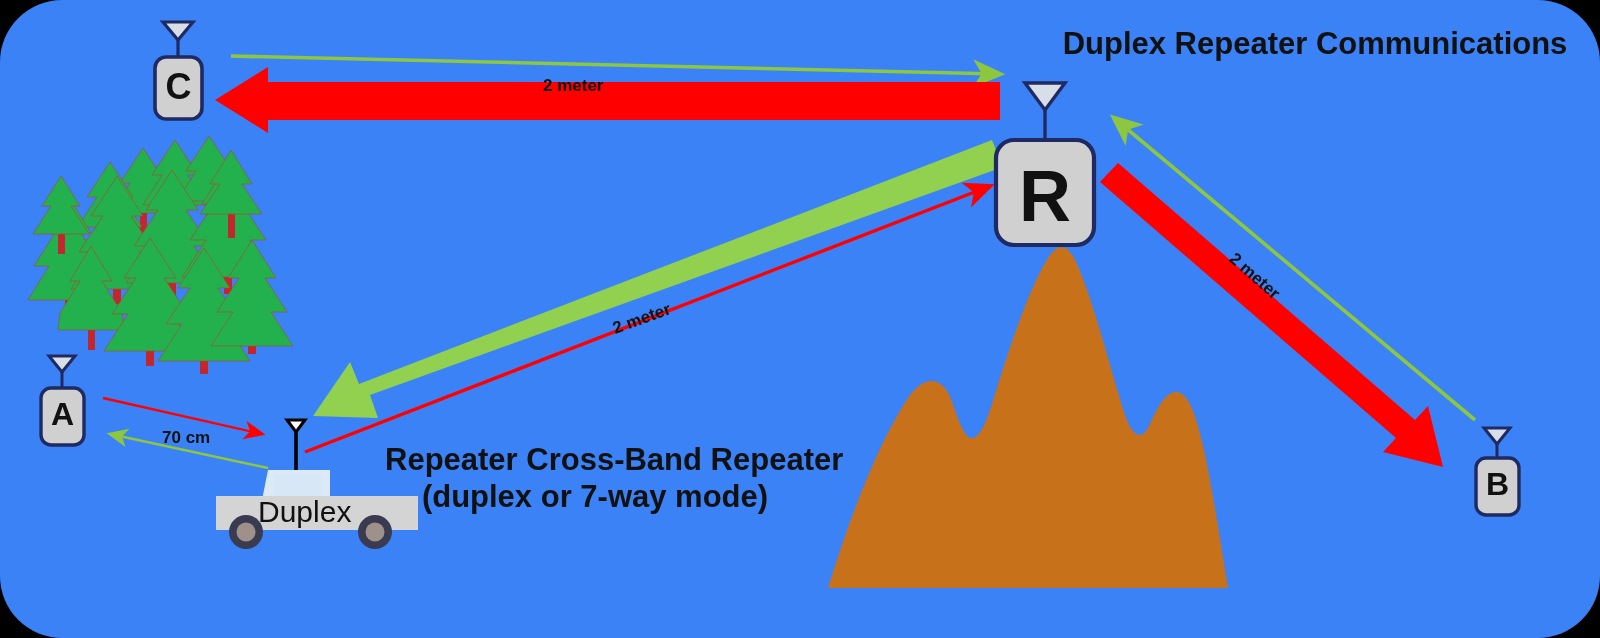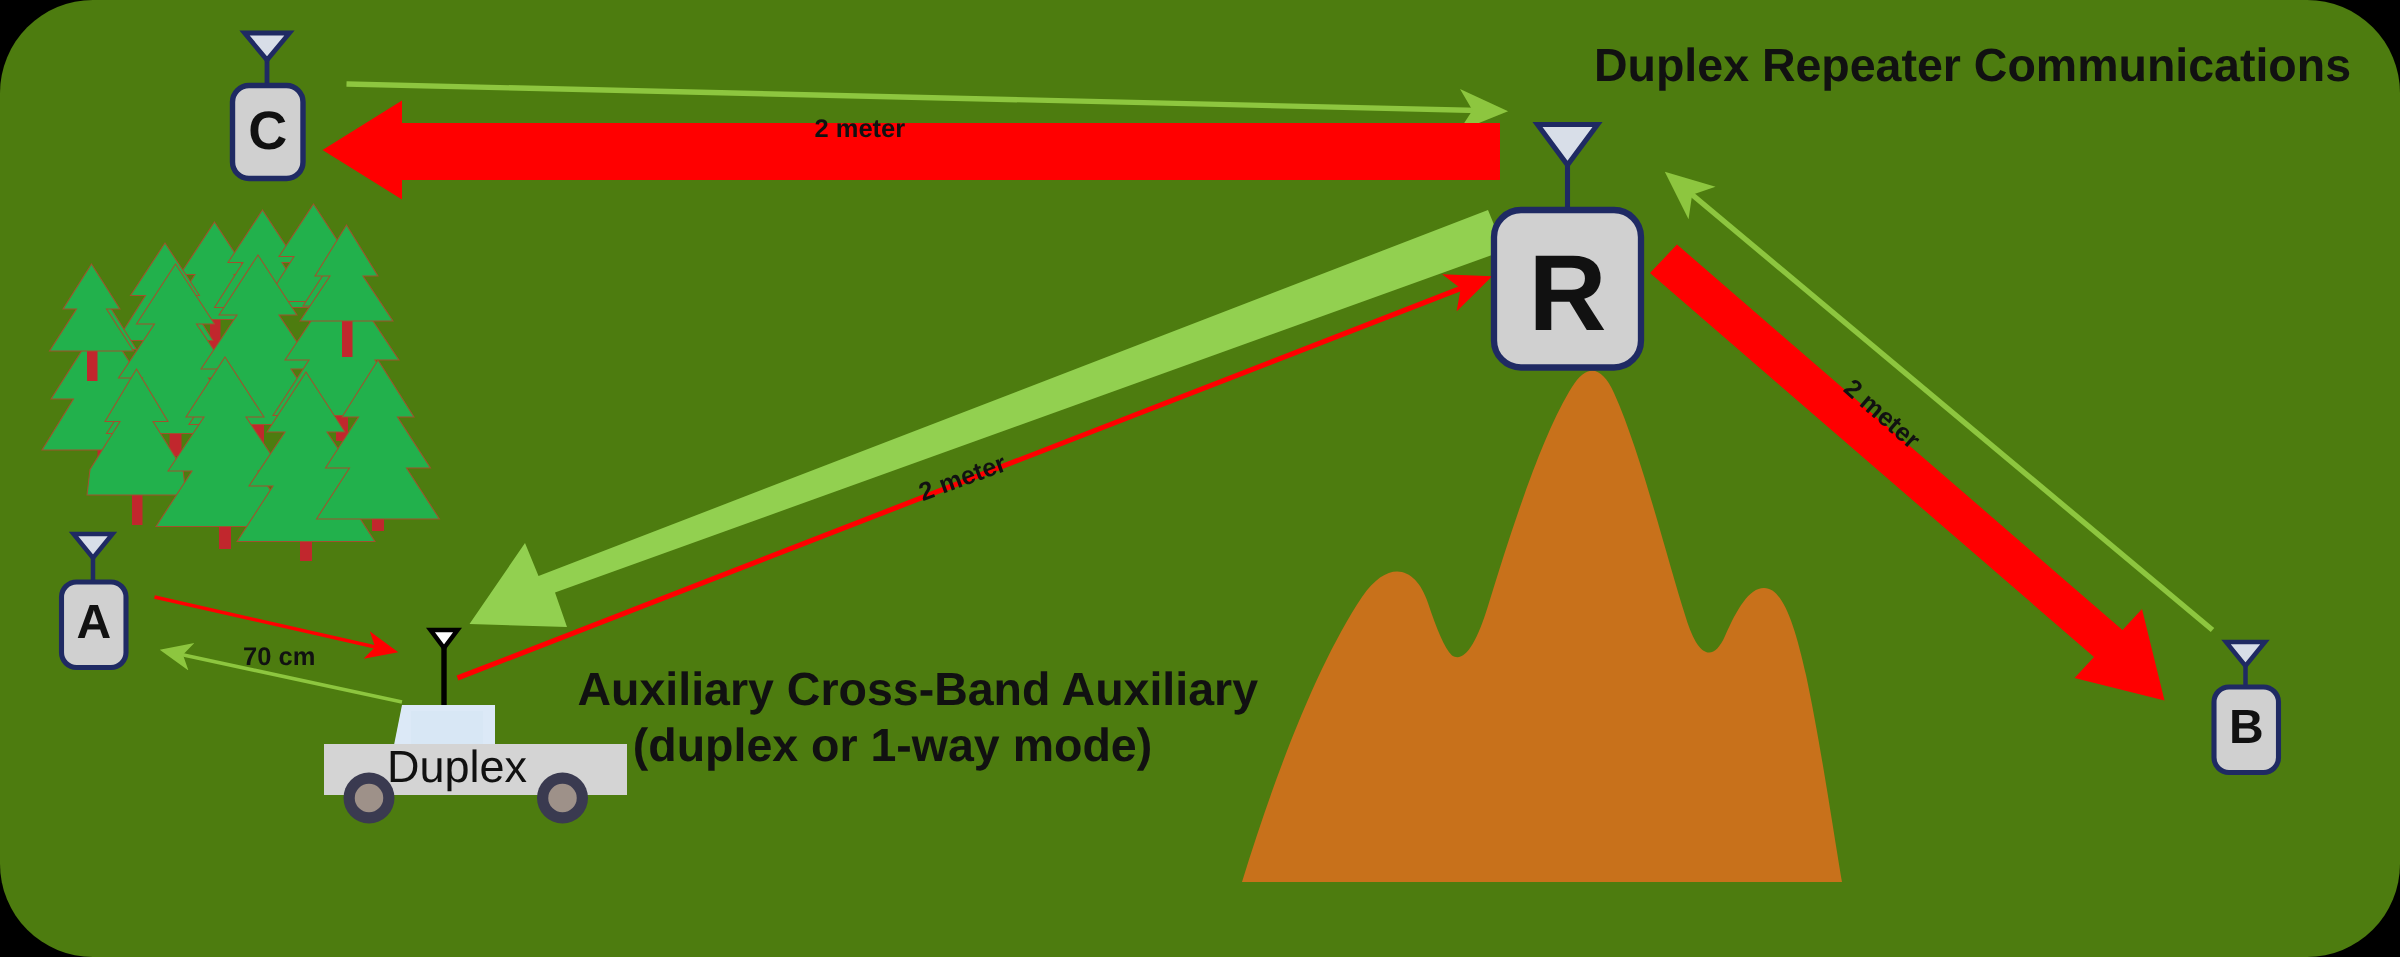--- a/index.html
+++ b/index.html
@@ -1,19 +1,19 @@
 <!DOCTYPE html>
 <html><head>
 <meta charset="utf-8">
 <style>
   html,body{margin:0;padding:0;background:#000;}
   body{width:1600px;height:638px;overflow:hidden;
        font-family:"Liberation Sans",sans-serif;}
   #frame{position:relative;width:1600px;height:638px;background:#000;}
-  #canvas{position:absolute;inset:0;background:#4d7c0f;border-radius:62px;overflow:hidden;}
+  #canvas{position:absolute;inset:0;background:#3b82f6;border-radius:62px;overflow:hidden;}
   svg.layer{position:absolute;left:0;top:0;width:1600px;height:638px;}
   .lbl{position:absolute;font-weight:bold;color:#111;white-space:nowrap;}
   .title{position:absolute;font-weight:bold;color:#111;text-align:center;
          line-height:1.18;font-size:31px;white-space:nowrap;}
   .dist{font-size:17px;}
   .node-letter{font-family:"Liberation Sans",sans-serif;font-weight:bold;}
 </style>
 </head>
 <body>
 
@@ -176,22 +176,22 @@
       <path d="M1025 83 L1065 83 L1045 110 Z" fill="#D8DEE8" stroke="#1F2A63" stroke-width="3.4"></path>
       <rect x="996" y="140" width="98" height="105" rx="18" ry="18" fill="#D0D0D0" stroke="#1F2A63" stroke-width="4.2"></rect>
     </g>
   </svg>
 
   <div class="title" style="left:1035px; top:26px; width:560px;">
     <div>Duplex Repeater Communications</div>
   </div>
 
   <div class="title" style="left:385px; top:442px; width:420px;">
-    <div>Auxiliary Cross-Band Auxiliary</div>
-    <div>(duplex or 1-way mode)</div>
+    <div>Repeater Cross-Band Repeater</div>
+    <div>(duplex or 7-way mode)</div>
   </div>
 
   <div class="lbl node-letter" style="left:155px; top:66px; width:47px; text-align:center; font-size:36px;">C</div>
 
   <div class="lbl node-letter" style="left:41px; top:396px; width:43px; text-align:center; font-size:32px;">A</div>
 
   <div class="lbl node-letter" style="left:1476px; top:466px; width:43px; text-align:center; font-size:32px;">B</div>
 
   <div class="lbl node-letter" style="left:996px; top:155px; width:98px; text-align:center; font-size:72px;">R</div>
 

